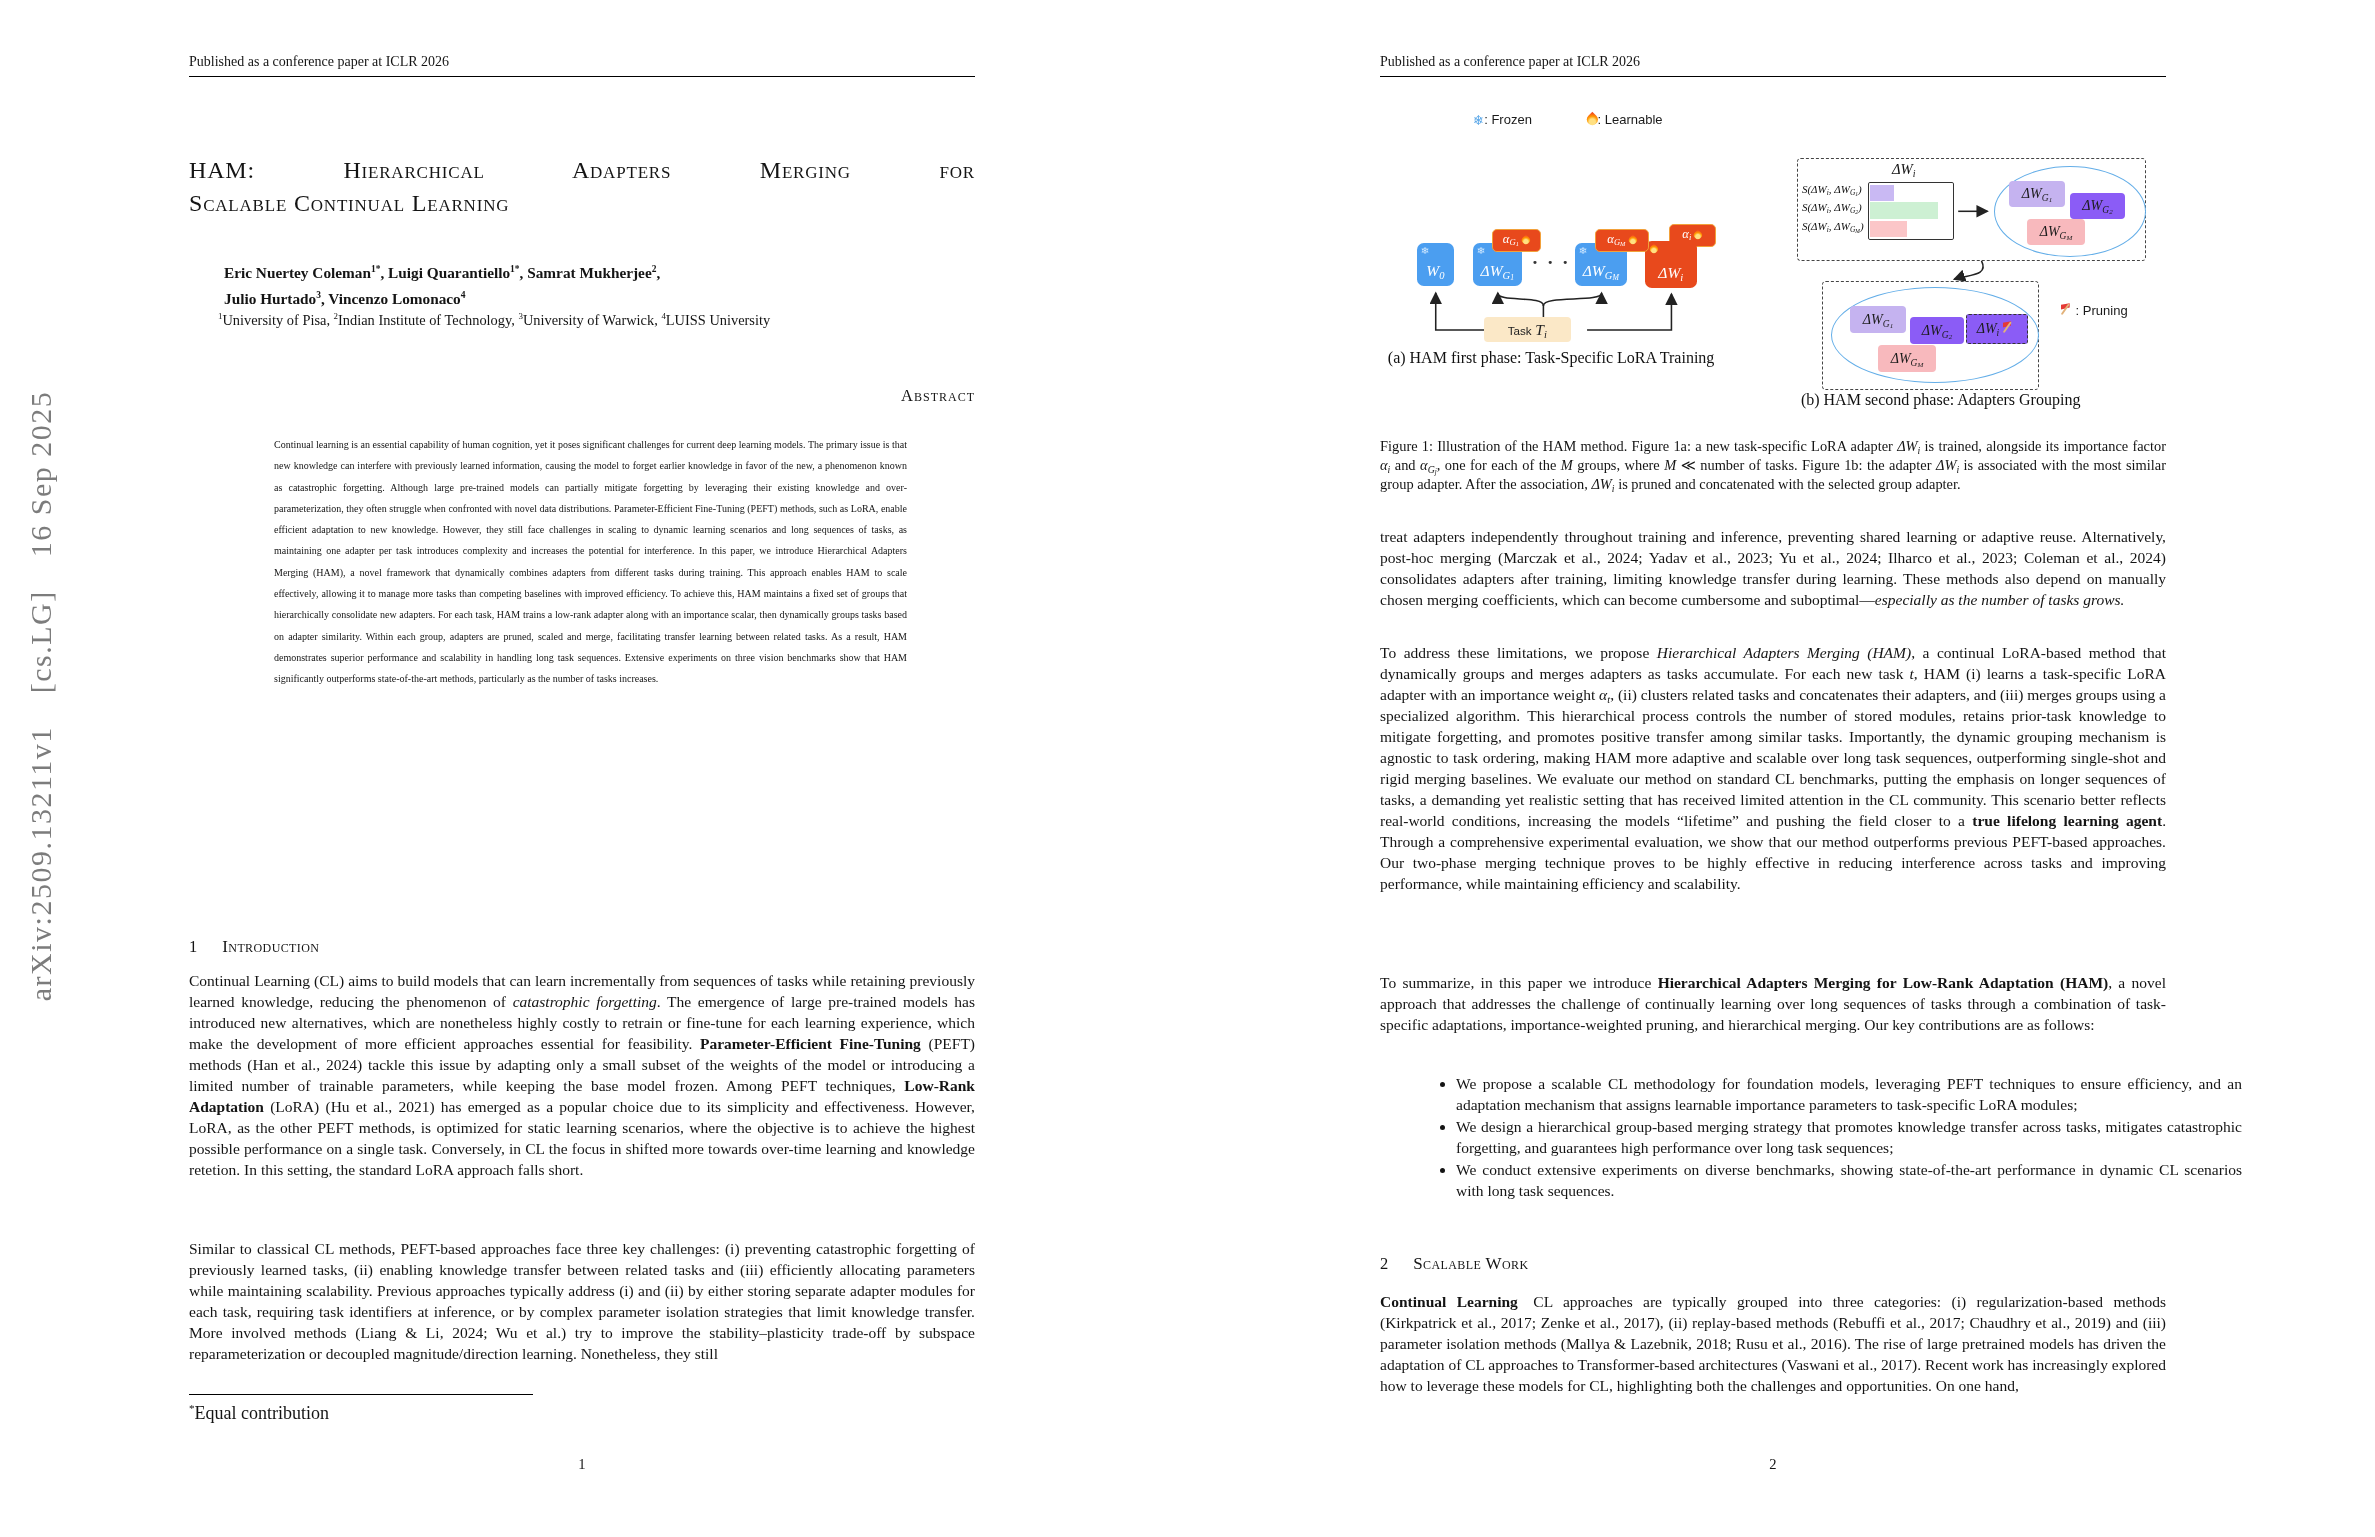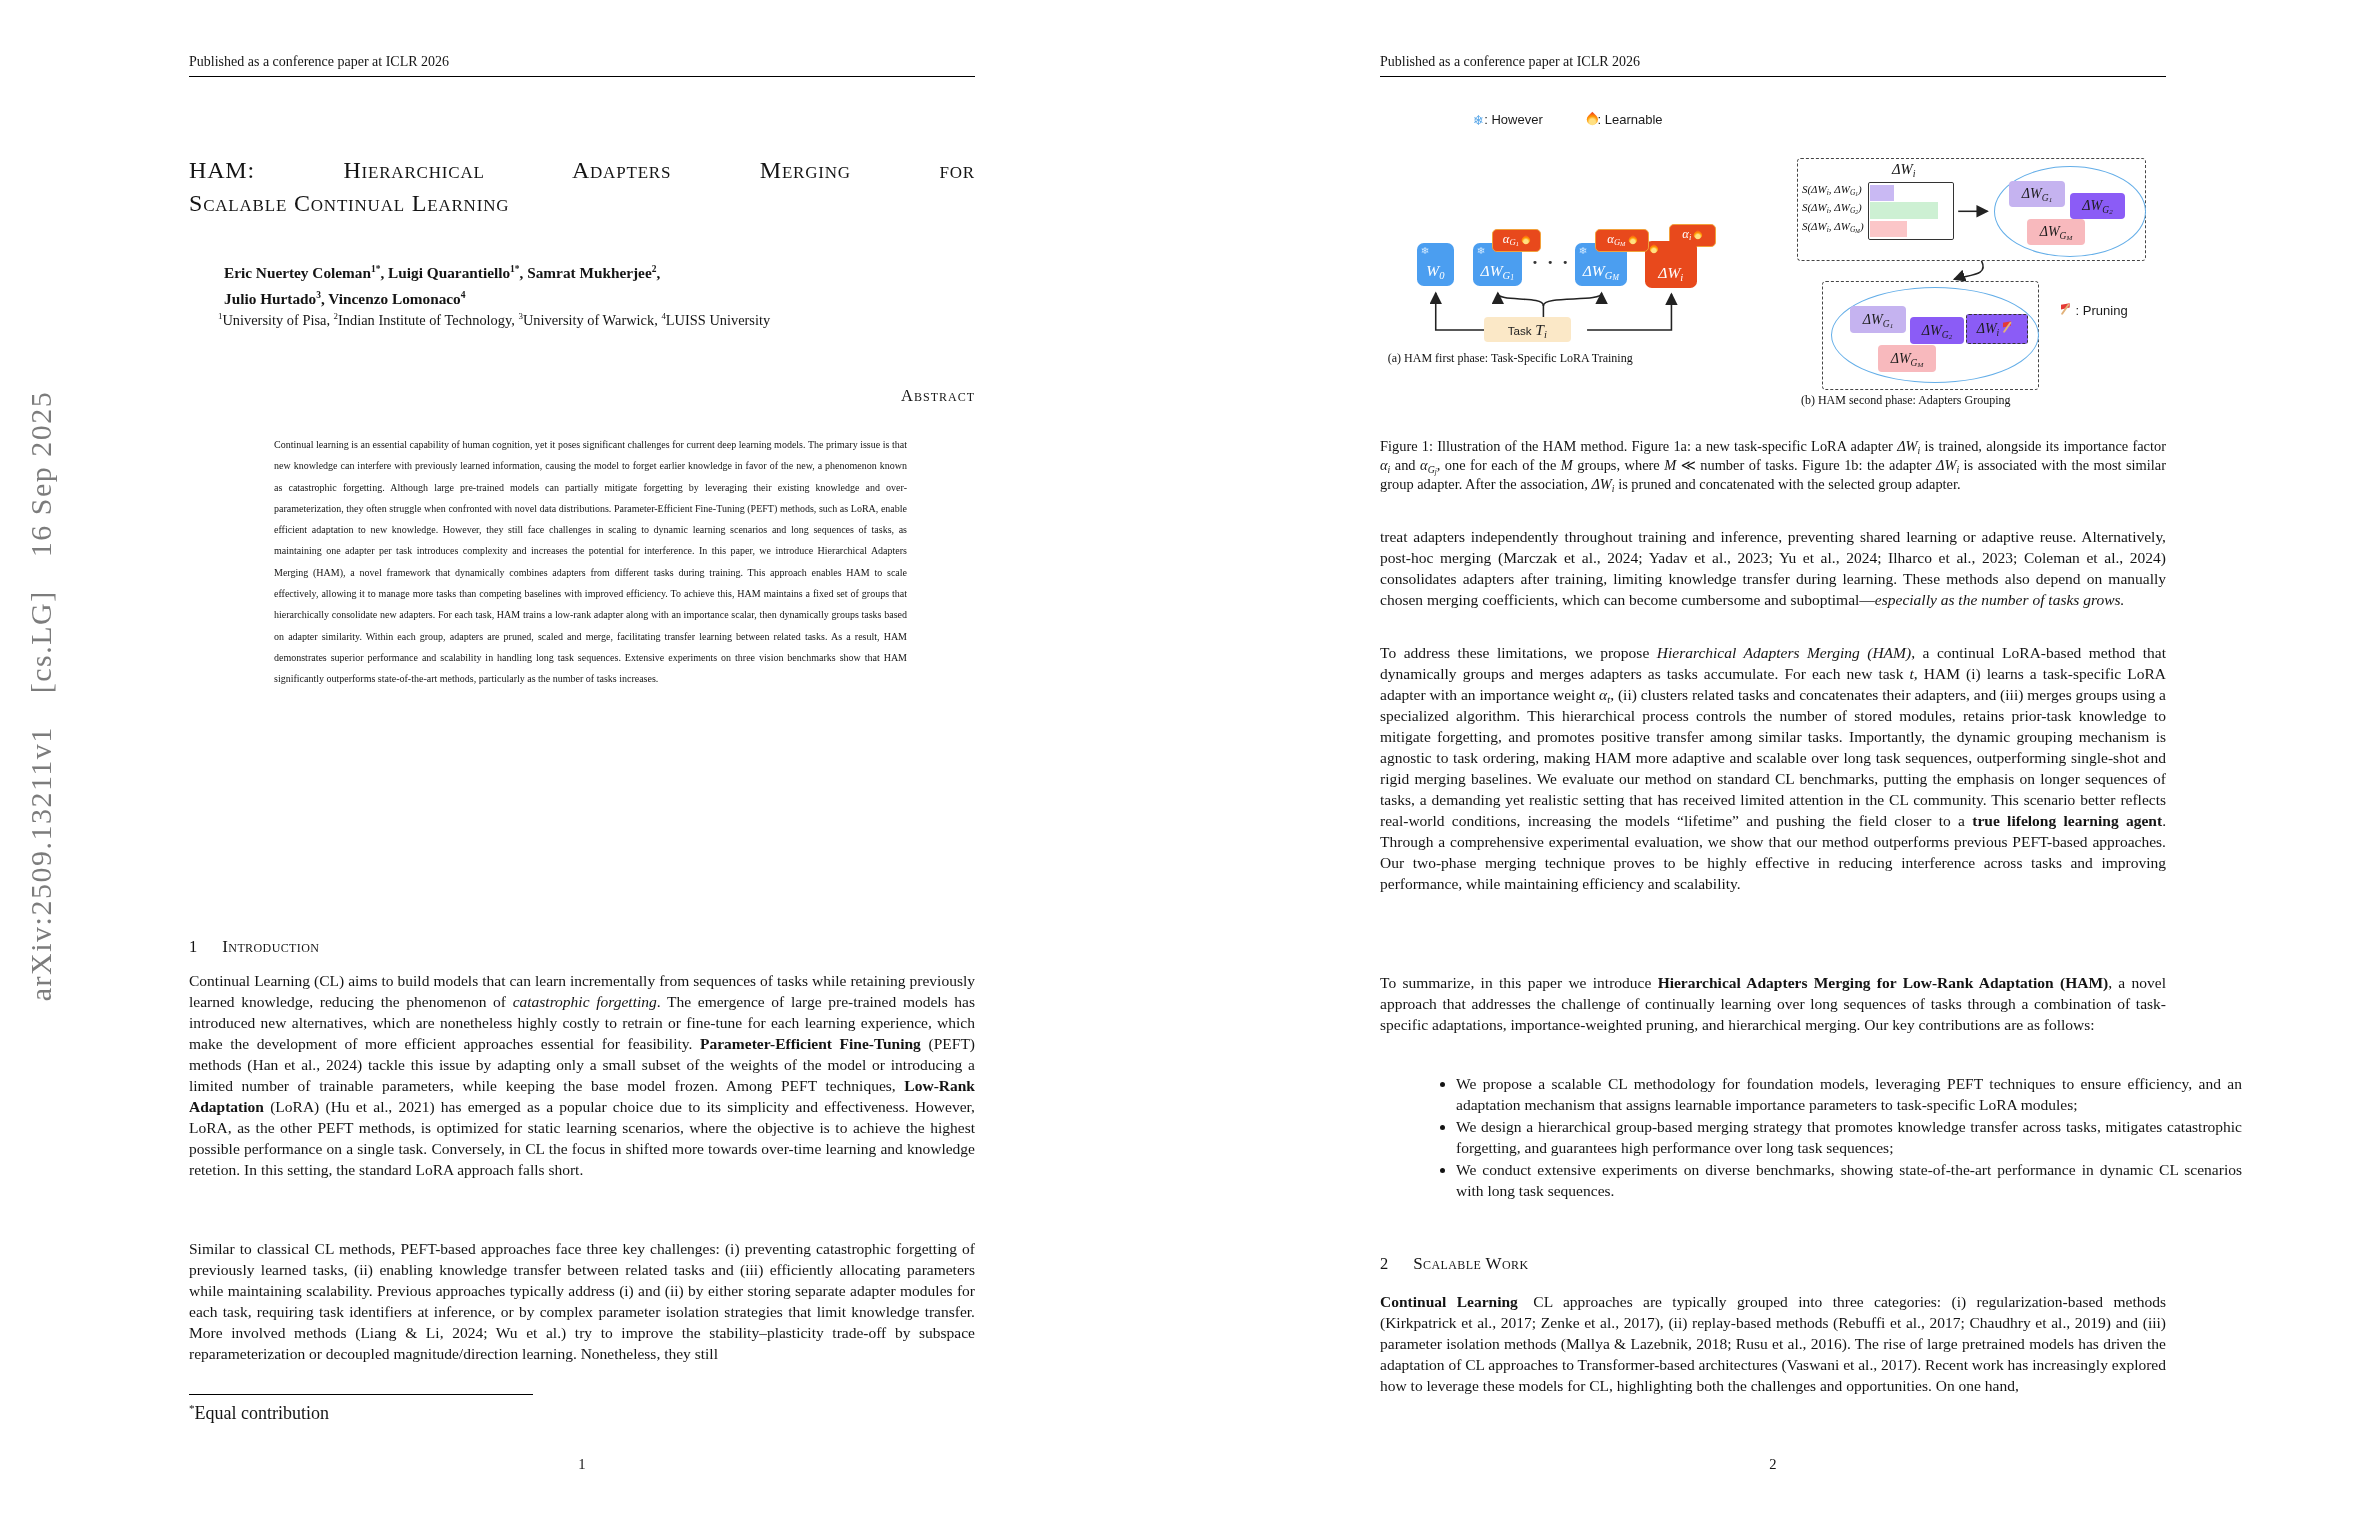--- a/index.html
+++ b/index.html
@@ -63,21 +63,21 @@
   .nbox{position:absolute;border-radius:6.8px;color:#ffffff;text-align:center;}
   .nbox .lbl{position:absolute;left:0;right:0;bottom:5.8px;font-size:15.5px;}
   .blue{background:#4b9ef0;}
   .orange{background:#e8491c;}
   .tag{position:absolute;background:#e8491c;border:1.9px solid #f2a13a;border-radius:4.9px;
        color:#fff;font-size:12.6px;text-align:center;line-height:19.4px;white-space:nowrap;}
   .dots{position:absolute;font-size:19.4px;font-weight:bold;color:#333;letter-spacing:1.9px;}
   .task-box{position:absolute;background:#fbe8c7;border-radius:3.9px;text-align:center;
             font-size:14.6px;color:#222;line-height:25px;}
   .task-box .tword{font-family:"Liberation Sans","DejaVu Sans",sans-serif;font-size:11.6px;}
-  .subcap{position:absolute;font-size:12px;line-height:20.4px;color:#111;}
+  .subcap{position:absolute;font-size:16px;line-height:20.4px;color:#111;}
 
   .dashbox{position:absolute;border:1.9px dashed #444;border-radius:3.9px;}
   .matrix{position:absolute;border:1.7px solid #333;border-radius:1.9px;background:#fff;}
   .bar{position:absolute;}
   .bar.purple{background:#c9b9f3;} .bar.green{background:#cdf0d3;} .bar.pink{background:#fbc6c8;}
   .simrow{position:absolute;font-size:11px;white-space:nowrap;color:#111;}
   .mlabel{position:absolute;font-size:14.6px;color:#111;white-space:nowrap;}
   .ellipse{position:absolute;border:1.7px solid #64aee8;border-radius:50%;}
   .chip{position:absolute;border-radius:3.9px;color:#1c1c1c;font-size:14px;text-align:center;
         white-space:nowrap;}
@@ -139,21 +139,21 @@
         <g stroke="#222" stroke-width="1.6" fill="none">
           <path d="M115,235 L49,235 L49,197" marker-end="url(#ah1)"></path>
           <path d="M160,222 L160,209"></path>
           <path d="M160,210 C160,199 113,207 113,197" marker-end="url(#ah1)"></path>
           <path d="M160,210 C160,199 220,207 220,197" marker-end="url(#ah1)"></path>
           <path d="M205,235 L292,235 L292,198" marker-end="url(#ah1)"></path>
         </g>
       </svg>
 
       <div class="legend" style="left:85px;top:9.7px">
-        <span class="snow">❄</span><span>: However</span>
+        <span class="snow">❄</span><span>: Frozen</span>
       </div>
       <div class="legend" style="left:199px;top:9.7px">
         <span class="flame"></span><span>: Learnable</span>
       </div>
 
       <div class="nbox blue" style="left:29px;top:141px;width:37px;height:43px">
         <span class="snow corner">❄</span>
         <span class="lbl"><span class="rt-i">W</span><sub>0</sub></span>
       </div>
 

